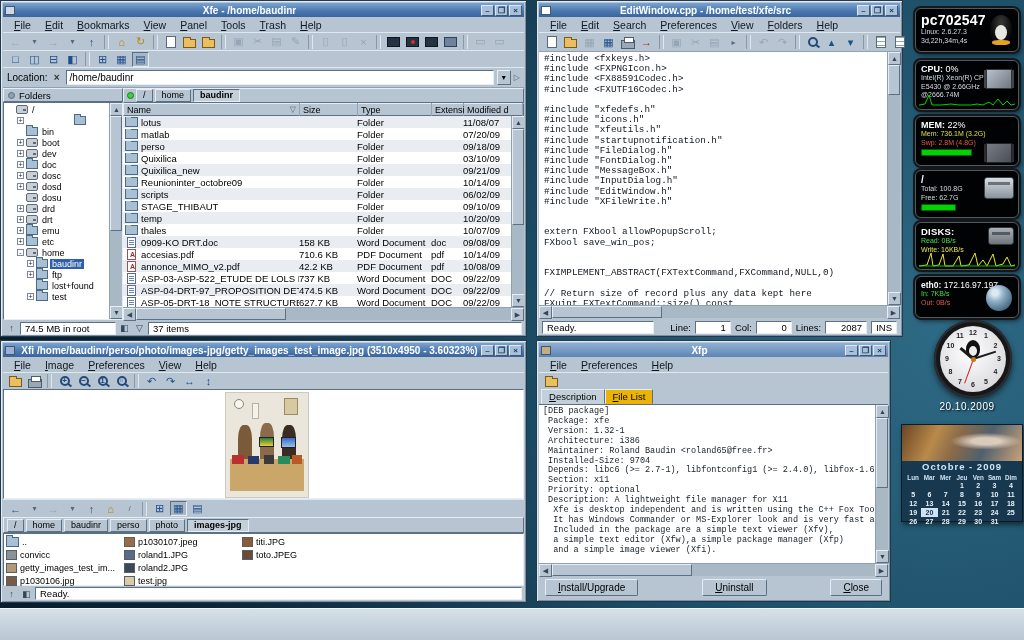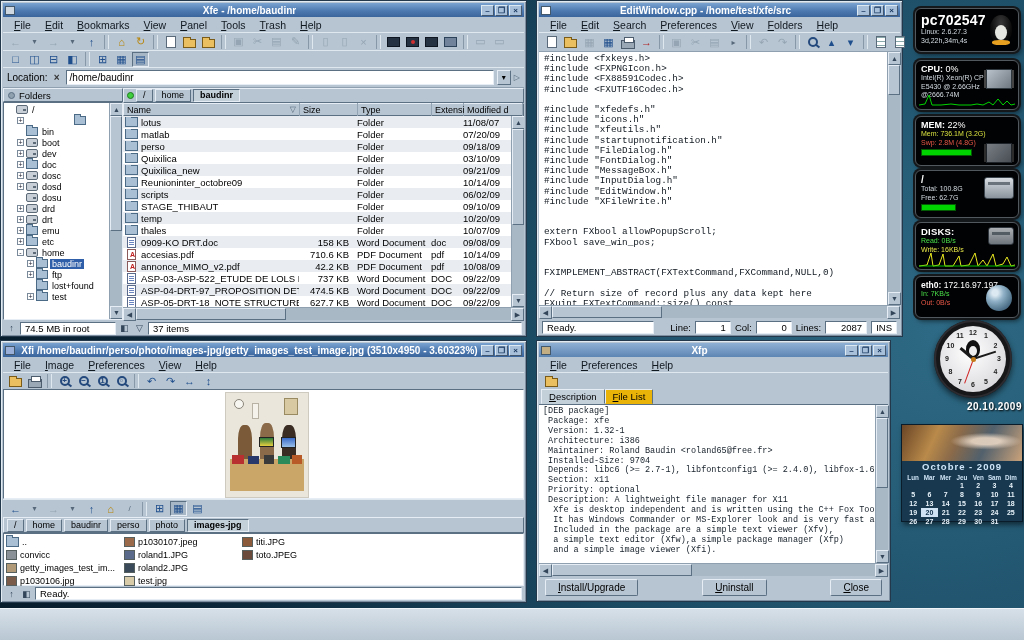--- a/index.html
+++ b/index.html
@@ -87,21 +87,21 @@
 border:1px solid;border-color:#e6edf4 #5c7084 #5c7084 #e6edf4}
 .pbtn.active{font-weight:bold;border-color:#5c7084 #e6edf4 #e6edf4 #5c7084;background:#c3d0da}
 .colhdr{height:13px;display:flex;font-size:9px;align-items:center;
 border:1px solid;border-color:#e6edf4 #5c7084 #5c7084 #e6edf4}
 .colhdr>div{height:13px;line-height:12px;padding:0 3px;border-right:1px solid #93a5b5;display:flex;align-items:center}
 .rowswrap{flex:1;display:flex;overflow:hidden;background:#fff}
 .rows{flex:1;overflow:hidden}
 .frow{height:12px;display:flex;align-items:center;font-size:9.5px;white-space:nowrap}
 .frow.alt{background:#e9edf1}
 .c-name{width:176px;display:flex;align-items:center;overflow:hidden;padding-left:2px;flex:none}
-.c-size{width:58px;text-align:right;padding-right:8px;flex:none}
+.c-size{width:58px;padding-right:8px;flex:none}
 .c-type{width:74px;flex:none}
 .c-ext{width:32px;flex:none}
 .c-mod{width:52px;flex:none}
 .statusrow{height:16px;display:flex;align-items:center;gap:2px;padding:0 2px;font-size:9.5px}
 .statbox{height:13px;line-height:12px;padding:0 4px;flex:1}
 .sicon{font-size:9px;color:#33465a;width:13px;text-align:center;flex:none}
 
 
 #editor{left:536px;top:0;width:367px;height:337px}
 .edit-area{display:flex;height:254px;border-top:1px solid #8fa1b1}
@@ -158,21 +158,21 @@
 .clockface{position:absolute;left:6px;top:6px;width:66px;height:66px;border-radius:50%;
 background:radial-gradient(circle at 45% 40%,#ffffff,#d8d8dc 80%)}
 .cnum{position:absolute;font-size:7px;font-weight:bold;color:#222;width:10px;text-align:center}
 .hand{position:absolute;left:50%;bottom:50%;transform-origin:50% 100%;background:#1a1a1a}
 .hand.h{width:3px;height:17px;margin-left:-1.5px}
 .hand.m{width:2px;height:24px;margin-left:-1px}
 .hand.s{width:1px;height:26px;background:#d02020;margin-left:-.5px}
 .cdot{position:absolute;left:50%;top:50%;width:5px;height:5px;margin:-2.5px;border-radius:50%;background:#c27b18}
 .ctux{position:absolute;left:26px;top:14px;width:14px;height:18px;background:#111;border-radius:50% 50% 45% 45%}
 .ctux::before{content:'';position:absolute;left:3px;top:6px;width:8px;height:10px;background:#eee;border-radius:50%}
-#clockdate{position:absolute;left:912px;top:401px;width:110px;text-align:right;color:#fff;font-weight:bold;font-size:10px;letter-spacing:.5px;text-shadow:1px 1px 2px #000}
+#clockdate{position:absolute;left:912px;top:401px;width:110px;text-align:center;color:#fff;font-weight:normal;font-size:10px;letter-spacing:.5px;text-shadow:1px 1px 2px #000}
 #calendar{position:absolute;left:901px;top:424px;width:122px;height:98px;background:#17384e;border:1px solid #0a1c2a;box-shadow:2px 3px 5px rgba(0,0,0,.5)}
 .calimg{height:36px;background:
 radial-gradient(ellipse at 70% 45%,rgba(240,220,200,.85) 0 12%,transparent 30%),
 linear-gradient(115deg,#6a4526 0%,#b98a4a 28%,#8a6a4a 46%,#51606c 68%,#caa27a 100%)}
 .caltitle{height:13px;text-align:center;font-size:9.5px;font-weight:bold;color:#cfe6fa;letter-spacing:1px}
 .caldays{display:flex;font-size:6.3px;font-weight:bold;color:#cfe3f5;padding:0 3px}
 .caldays span{width:16.5px;text-align:center}
 .calweek{display:flex;padding:0 3px}
 .calweek span{width:16.5px;height:9px;line-height:9px;text-align:center;font-size:7px;font-weight:bold;color:#e8f2fa}
 .calweek span.selday{background:#cfe3f5;color:#10304a}

